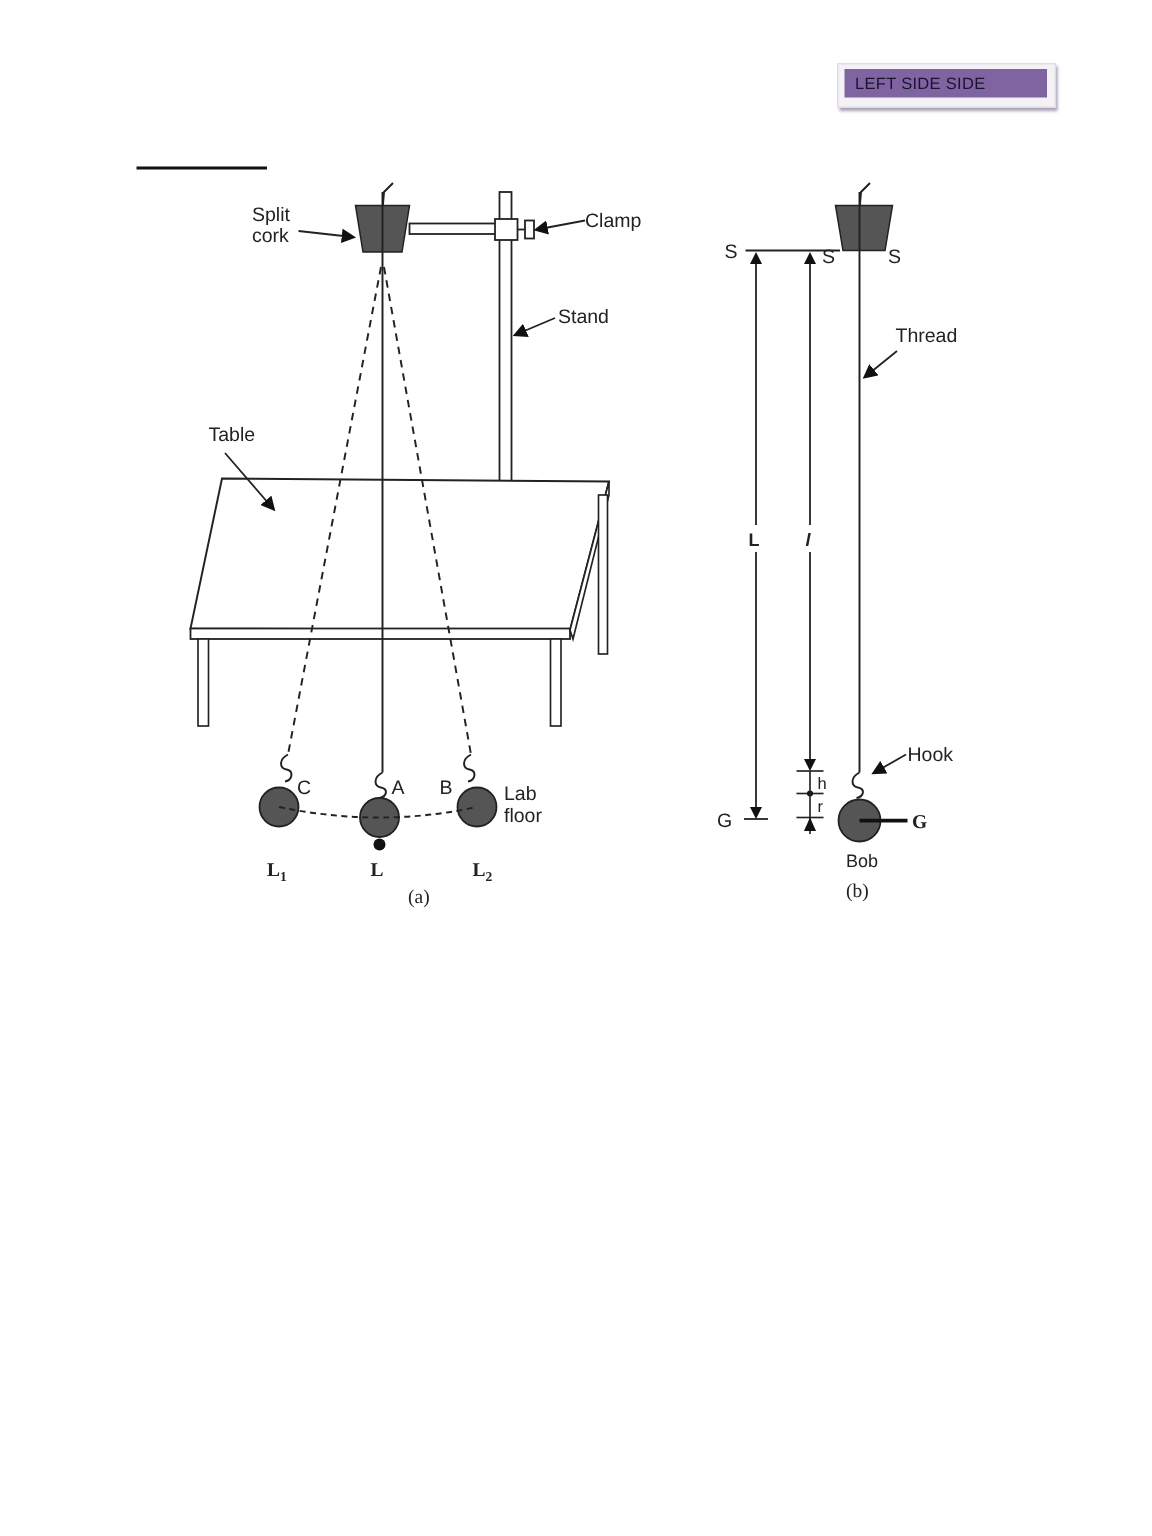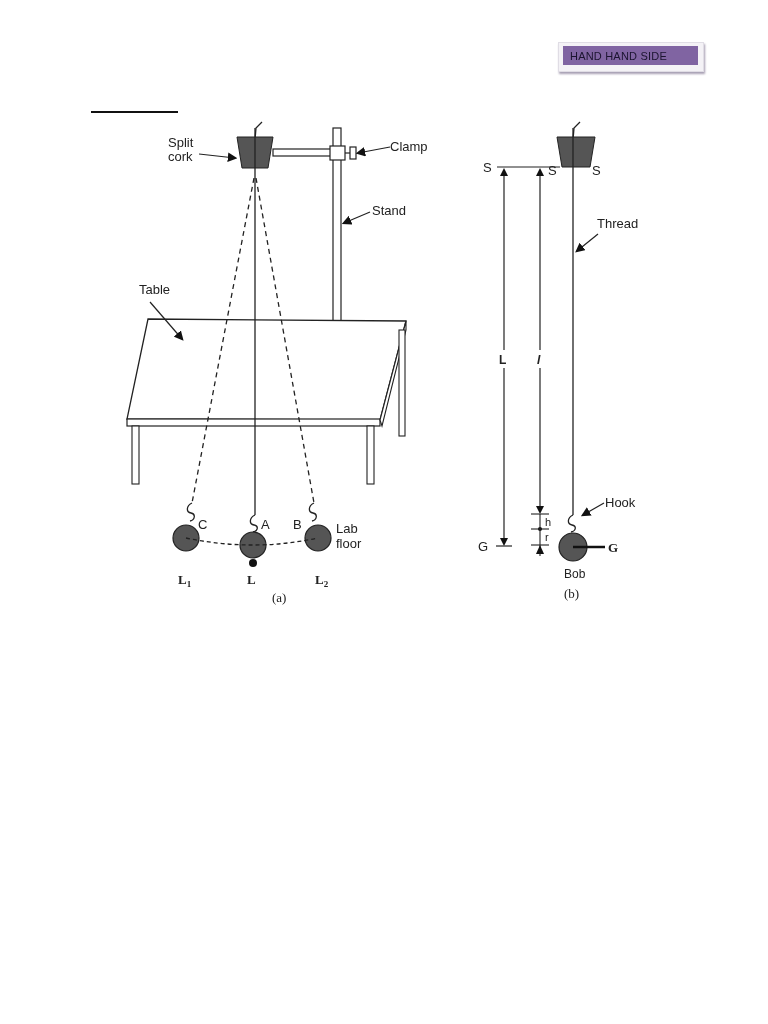--- a/index.html
+++ b/index.html
@@ -14,21 +14,21 @@
   }
   .heading-rule { position:absolute; left:91px; top:111px; width:87px; height:2px; background:#111; }
   svg.fig { position:absolute; left:0; top:0; }
   .lbl { font-family:"Liberation Sans", sans-serif; font-size:13px; fill:#222; }
   .lbl-serif { font-family:"Liberation Serif", serif; font-size:13px; fill:#222; font-weight:bold; }
 </style>
 </head>
 <body>
 
 <div class="tag-box">
-  <div class="tag-inner">HAND HAND SIDE</div>
+  <div class="tag-inner">LEFT SIDE SIDE</div>
 </div>
 
 <div class="heading-rule"></div>
 
 <svg class="fig" width="768" height="1024" viewBox="0 0 768 1024">
   <defs>
     <marker id="arr" markerWidth="8" markerHeight="8" refX="6" refY="4" orient="auto">
       <path d="M0,0 L8,4 L0,8 Z" fill="#111"></path>
     </marker>
   </defs>

